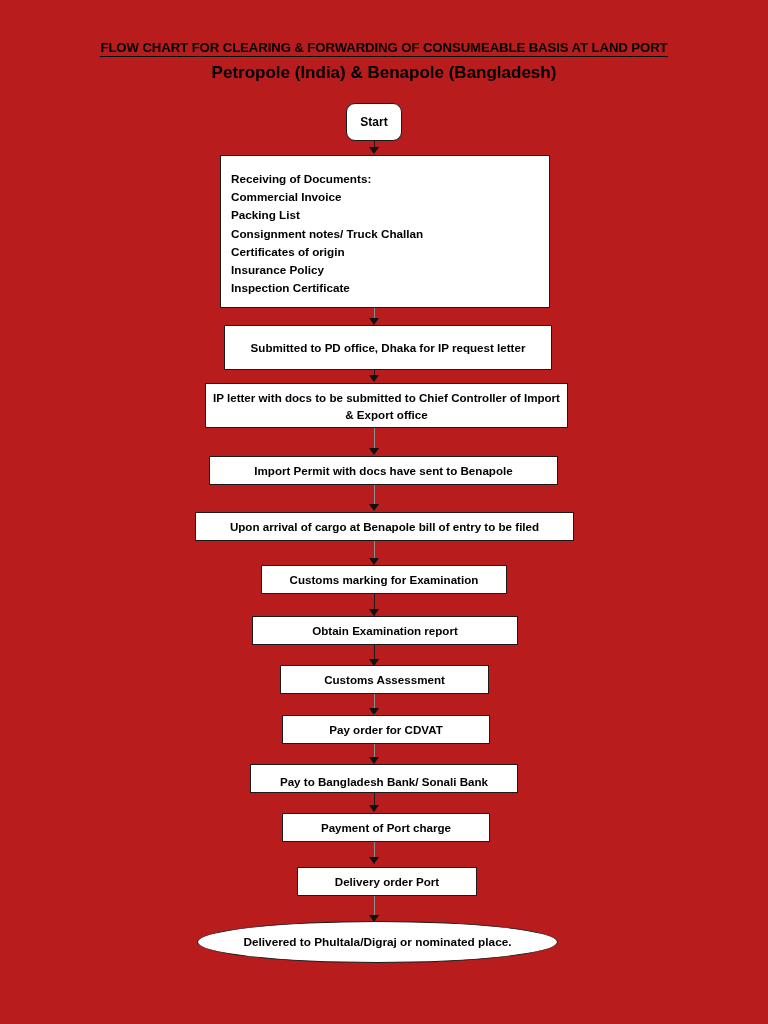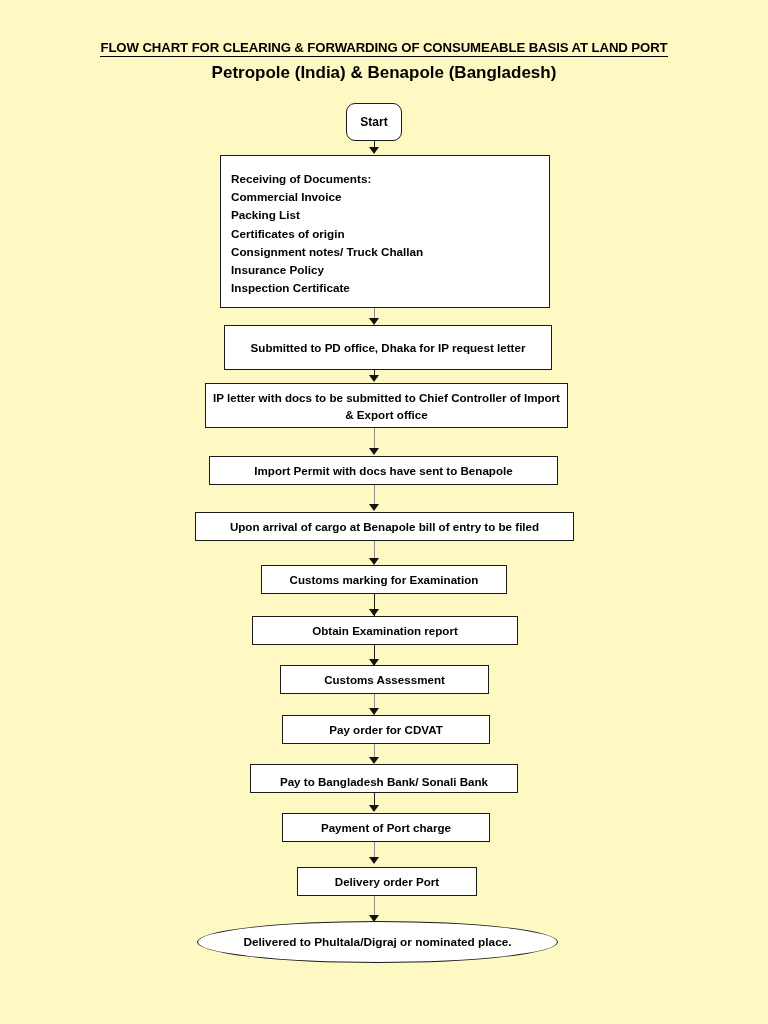--- a/index.html
+++ b/index.html
@@ -13,21 +13,21 @@
     position: relative;
     font-family: "Liberation Sans", sans-serif;
     color: #000000;
     overflow: hidden;
   }
 
   #page {
     position: relative;
     width: 768px;
     height: 1024px;
-    background: #fef9c3;
+    background: #b91c1c;
   }
 
   
   .title-main {
     position: absolute;
     left: 0;
     top: 40px;
     width: 768px;
     text-align: center;
     font-size: 13.2px;
@@ -122,22 +122,22 @@
     <span>Start</span>
   </div>
 
   <div class="conn dark" style="left:373.5px; top:141px; height:10px;"></div>
   <div class="arrowhead" style="left:368.8px; top:147px;"></div>
 
   <div class="node doclist" style="left:220px; top:155px; width:330px; height:153px;">
     <div class="doc-line">Receiving of Documents:</div>
     <div class="doc-line">Commercial Invoice</div>
     <div class="doc-line">Packing List</div>
+    <div class="doc-line">Consignment notes/ Truck Challan</div>
     <div class="doc-line">Certificates of origin</div>
-    <div class="doc-line">Consignment notes/ Truck Challan</div>
     <div class="doc-line">Insurance Policy</div>
     <div class="doc-line">Inspection Certificate</div>
   </div>
 
   <div class="conn" style="left:373.5px; top:308px; height:14px;"></div>
   <div class="arrowhead" style="left:368.8px; top:318px;"></div>
 
   <div class="node" style="left:224px; top:325px; width:328px; height:45px;">
     <span>Submitted to PD office, Dhaka for IP request letter</span>
   </div>

